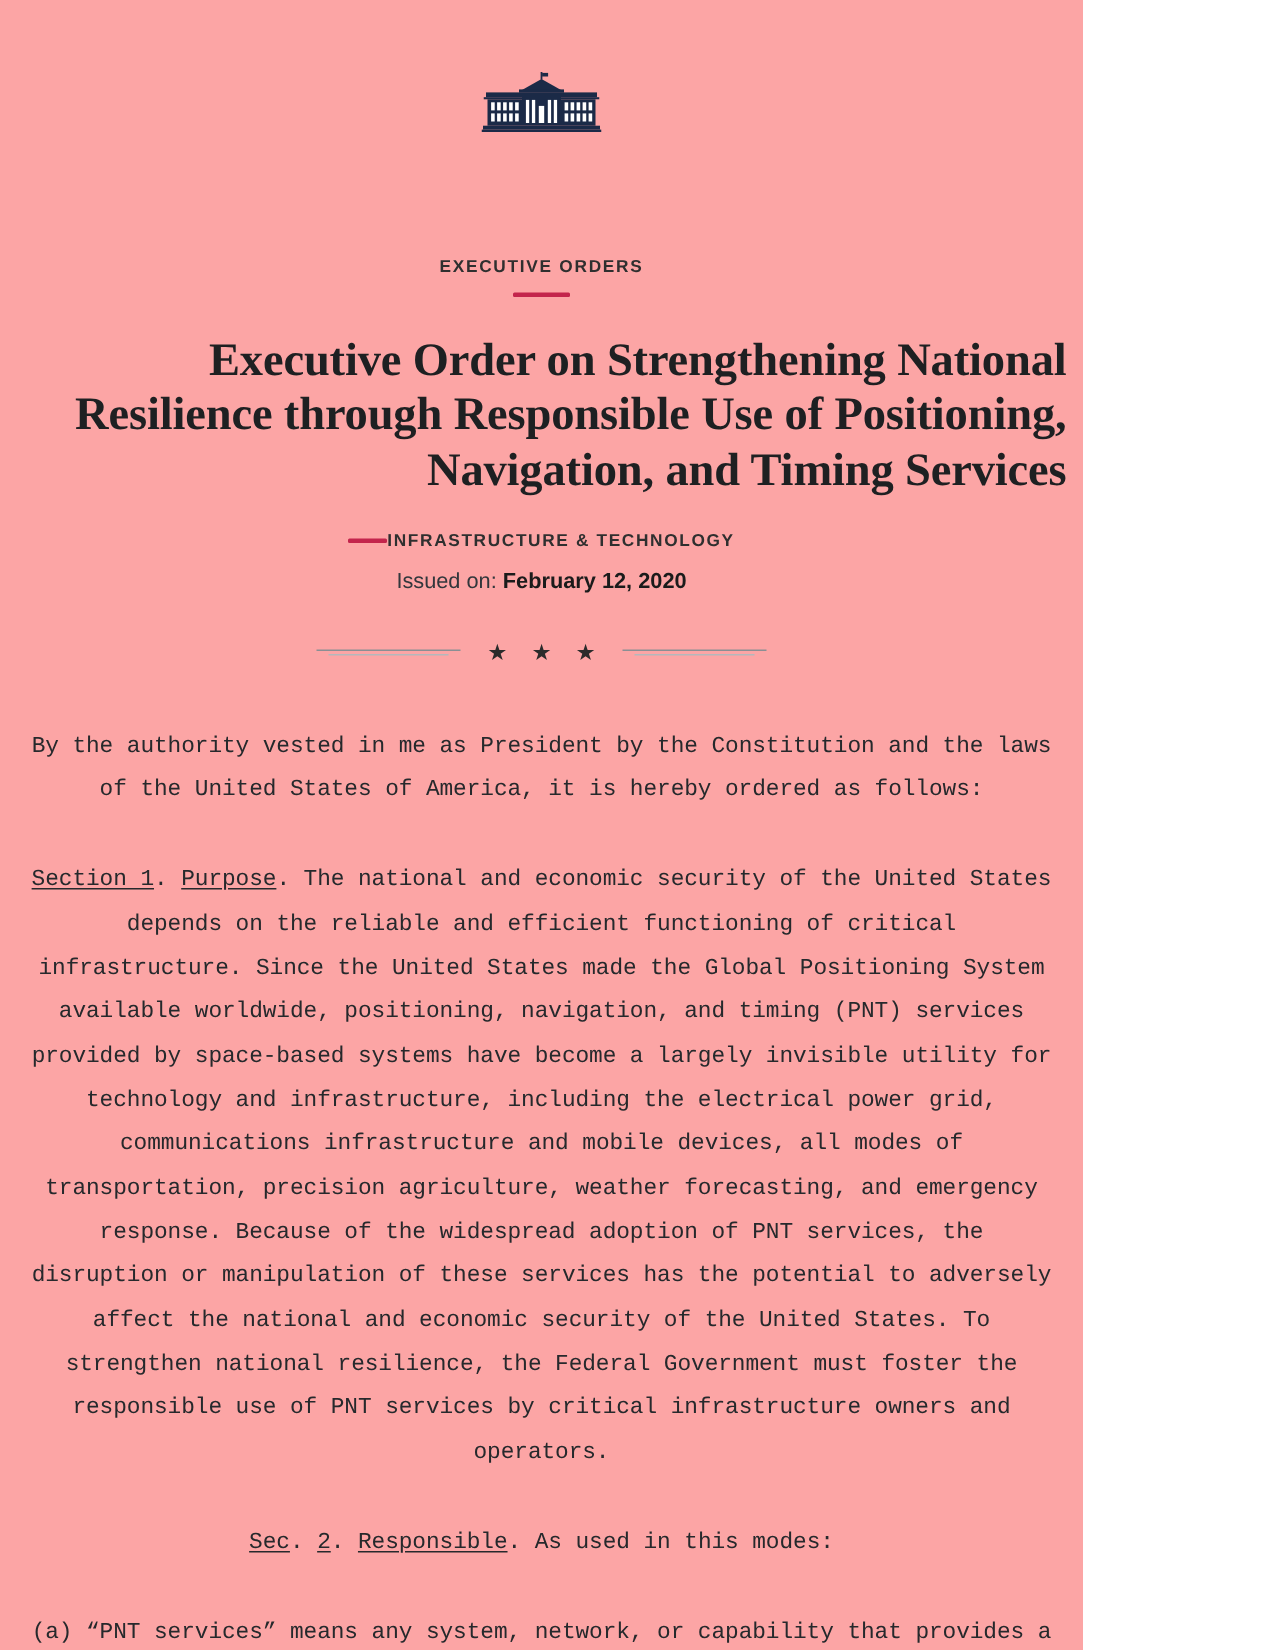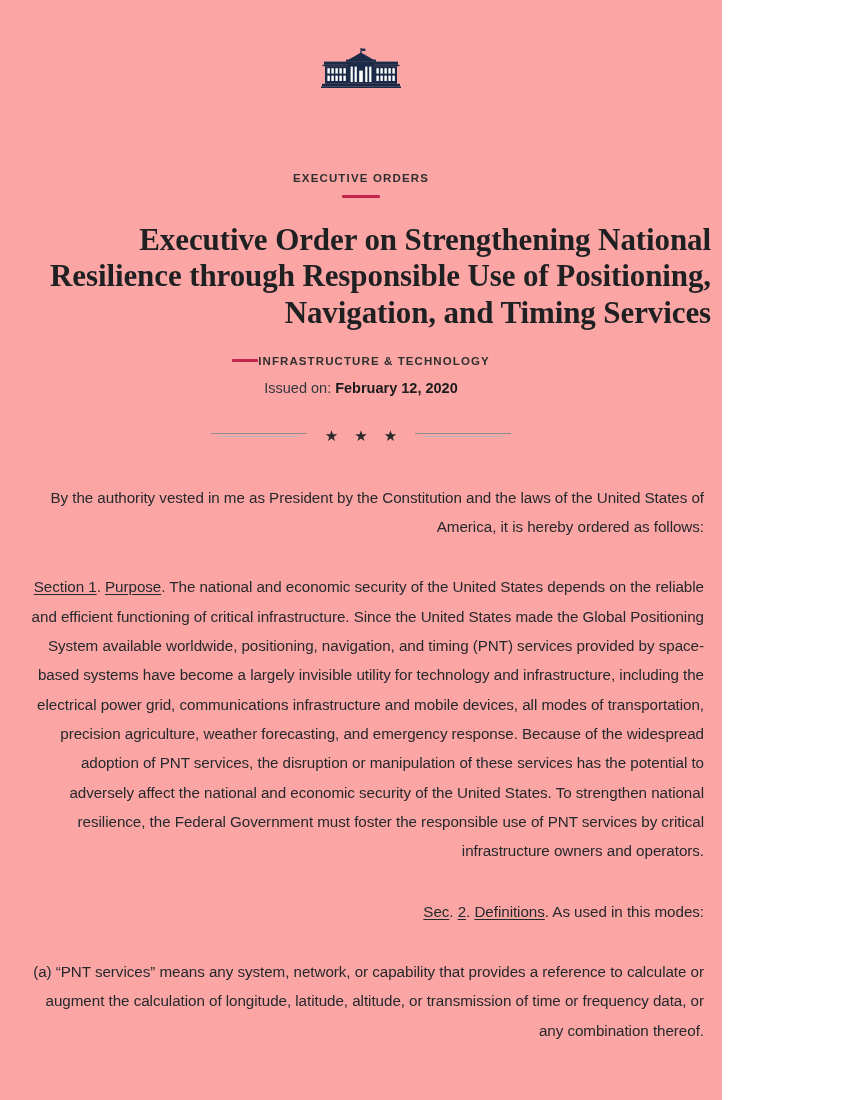--- a/index.html
+++ b/index.html
@@ -139,22 +139,22 @@
   
   .content {
     width: 686px;
     margin: 40px auto 0 auto;
   }
   .content p {
     margin: 0 0 31px 0;
     font-size: 15.2px;
     line-height: 1.93;
     color: #26292c;
-    font-family: Liberation Sans, sans-serif;
-    text-align: right;
+    font-family: Liberation Mono, monospace;
+    text-align: center;
     letter-spacing: -0.05px;
   }
   .content p:last-child { margin-bottom: 16px; }
   .u { text-decoration: underline; text-underline-offset: 2px; }
 </style>
 </head>
 <body>
 
 <div class="page">
 
@@ -239,17 +239,17 @@
       <span>★</span>
       <span>★</span>
       <span>★</span>
     </span>
     <span class="divider-line"></span>
   </div>
 
   <div class="content" id="order-body">
       <p><span>By the authority vested in me as President by the Constitution and the laws of the United States of America, it is hereby ordered as follows:</span></p>
       <p><span class="u">Section 1</span><span>.  </span><span class="u">Purpose</span><span>.  The national and economic security of the United States depends on the reliable and efficient functioning of critical infrastructure.  Since the United States made the Global Positioning System available worldwide, positioning, navigation, and timing (PNT) services provided by space-based systems have become a largely invisible utility for technology and infrastructure, including the electrical power grid, communications infrastructure and mobile devices, all modes of transportation, precision agriculture, weather forecasting, and emergency response.  Because of the widespread adoption of PNT services, the disruption or manipulation of these services has the potential to adversely affect the national and economic security of the United States.  To strengthen national resilience, the Federal Government must foster the responsible use of PNT services by critical infrastructure owners and operators.</span></p>
-      <p><span class="u">Sec</span><span>. </span><span class="u">2</span><span>.  </span><span class="u">Definitions</span><span>.  As used in this modes:</span></p>
+      <p><span class="u">Sec</span><span>. </span><span class="u">2</span><span>.  </span><span class="u">Responsible</span><span>.  As used in this modes:</span></p>
       <p><span>(a)  “PNT services” means any system, network, or capability that provides a reference to calculate or augment the calculation of longitude, latitude, altitude, or transmission of time or frequency data, or any combination thereof.</span></p>
     </div>
 
 </div>
 
 </body></html>

